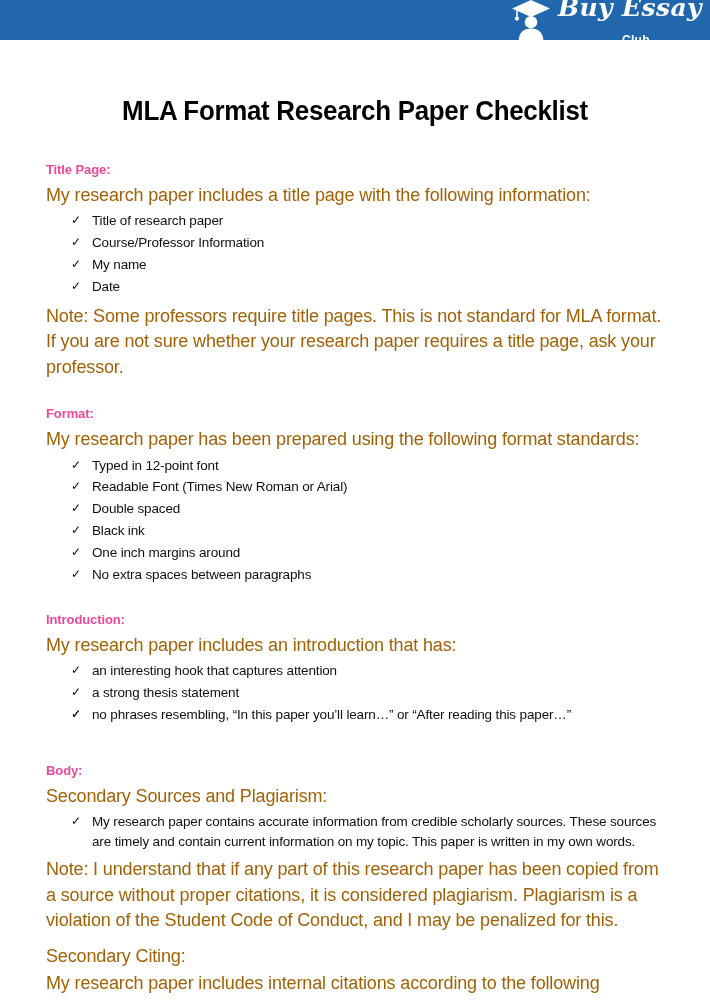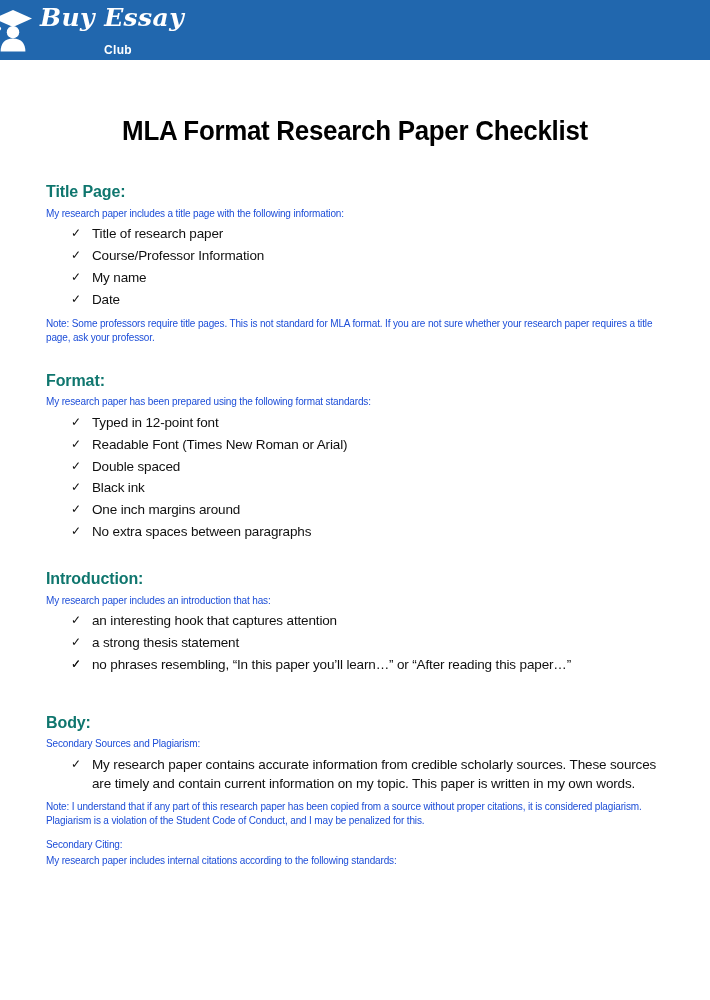--- a/index.html
+++ b/index.html
@@ -10,25 +10,25 @@
   body {
     width: 710px;
     height: 1000px;
     overflow: hidden;
     font-family: "Liberation Sans", sans-serif;
     color: #0a0a0a;
   }
 
   
   .banner {
-    height: 60px;
+    height: 40px;
     background: #2167ae;
     display: flex;
     align-items: center;
-    justify-content: flex-start;
+    justify-content: flex-end;
   }
   .logo {
     display: flex;
     align-items: center;
     gap: 6px;
     transform: translateX(-8px);
   }
   .logo-mark {
     width: 42px;
     height: 44px;
@@ -85,32 +85,32 @@
   }
   .section.first {
     margin-top: 34px;
   }
   .section.tight {
     margin-top: 36px;
   }
 
   h2.section-heading {
     font-family: "Liberation Sans", sans-serif;
-    font-size: 16px;
-    font-weight: bold;
-    color: #0f766e;
+    font-size: 13px;
+    font-weight: bold;
+    color: #ec4899;
     margin: 0 0 4px 0;
     line-height: 1.35;
     letter-spacing: -0.1px;
   }
   .lead, .note, .sub-label {
     font-family: "Liberation Sans", sans-serif;
-    font-size: 10px;
+    font-size: 18px;
     line-height: 1.42;
-    color: #1d4ed8;
+    color: #a16207;
     margin: 0;
     letter-spacing: -0.15px;
   }
   .note {
     margin-top: 6px;
   }
   .sub-label {
     margin: 0 0 2px 0;
   }
 

